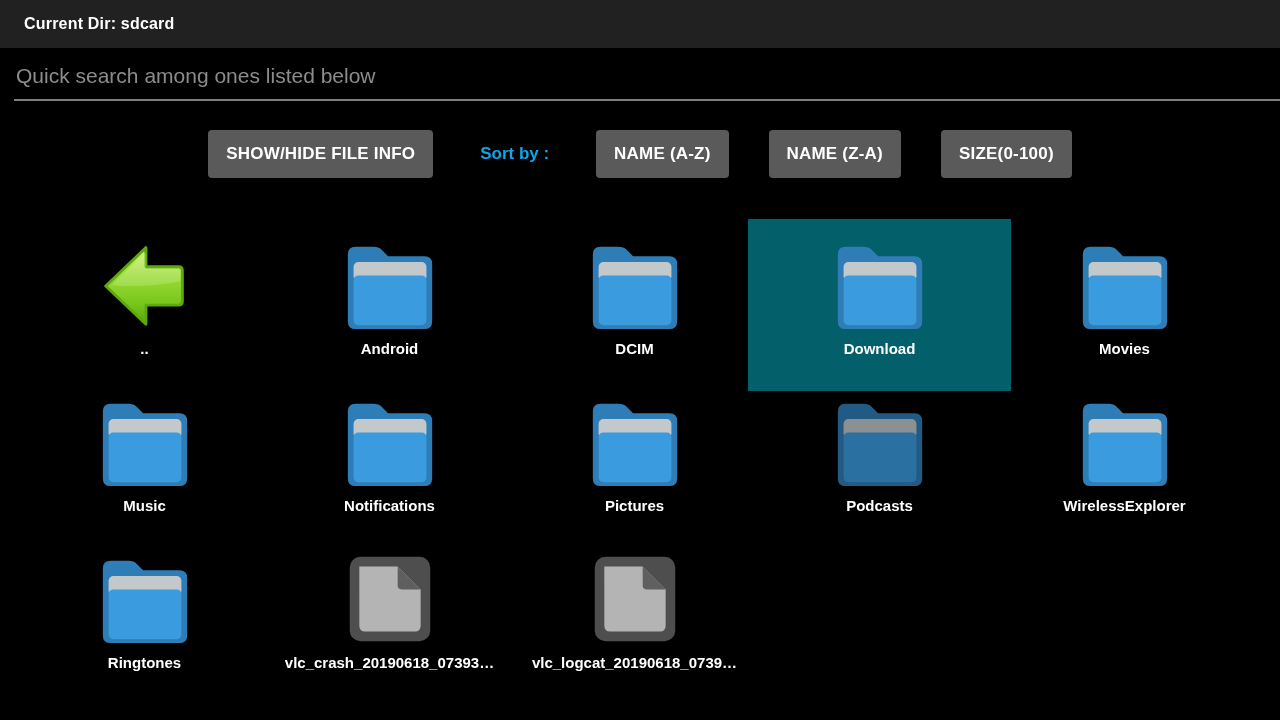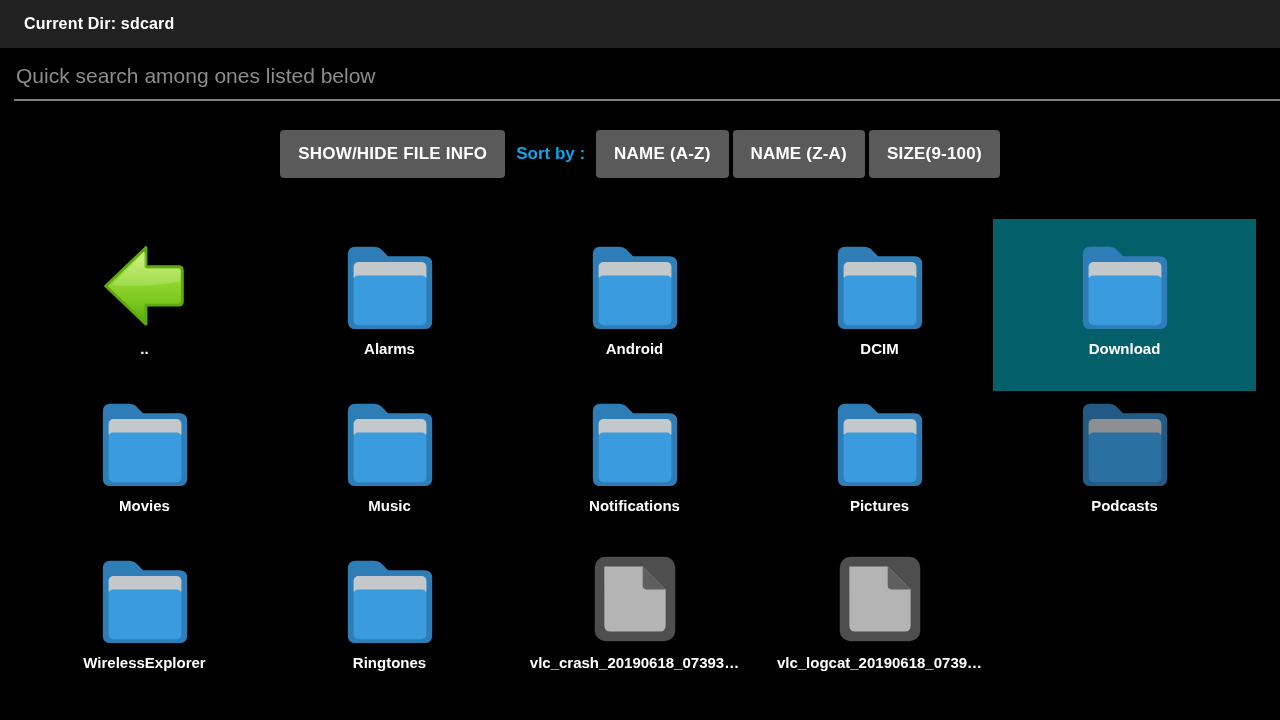--- a/index.html
+++ b/index.html
@@ -38,21 +38,21 @@
     padding: 5px 2px 11px 2px;
   }
   .search-input::placeholder { color: var(--placeholder-text, #8c8c8c); opacity: 1; }
   
   .toolbar {
     margin-top: 29px;
     height: 48px;
     display: flex;
     justify-content: center;
     align-items: center;
-    gap: 4px;
+    gap: 40px;
   }
   .tb-button {
     height: 48px;
     padding: 0 18px;
     background: var(--button-bg, #5a5a5a);
     border: none;
     border-radius: 4px;
     color: var(--button-text, #fff);
     font-family: inherit;
     font-size: 17px;
@@ -137,41 +137,33 @@
   <span class="header-title">Current Dir: sdcard</span>
 </div>
 
 <input class="search-input" type="text" placeholder="Quick search among ones listed below" style="">
 
 <div class="toolbar">
   <button class="tb-button">SHOW/HIDE FILE INFO</button>
   <span class="sort-by-label">Sort by :</span>
   <button class="tb-button">NAME (A-Z)</button>
   <button class="tb-button">NAME (Z-A)</button>
-  <button class="tb-button">SIZE(9-100)</button>
+  <button class="tb-button">SIZE(0-100)</button>
 </div>
 
 <div class="file-grid">
   <div class="cell">
     <span class="icon-slot">
         <svg viewBox="0 0 96 96">
           <use href="#sym-up"></use>
         </svg>
       </span>
     <span class="cell-label">..</span>
   </div>
 
-  <div class="cell">
-    <span class="icon-slot">
-        <svg viewBox="0 0 96 96">
-          <use href="#sym-folder"></use>
-        </svg>
-      </span>
-    <span class="cell-label">Alarms</span>
-  </div>
 
   <div class="cell">
     <span class="icon-slot">
         <svg viewBox="0 0 96 96">
           <use href="#sym-folder"></use>
         </svg>
       </span>
     <span class="cell-label">Android</span>
   </div>
 

